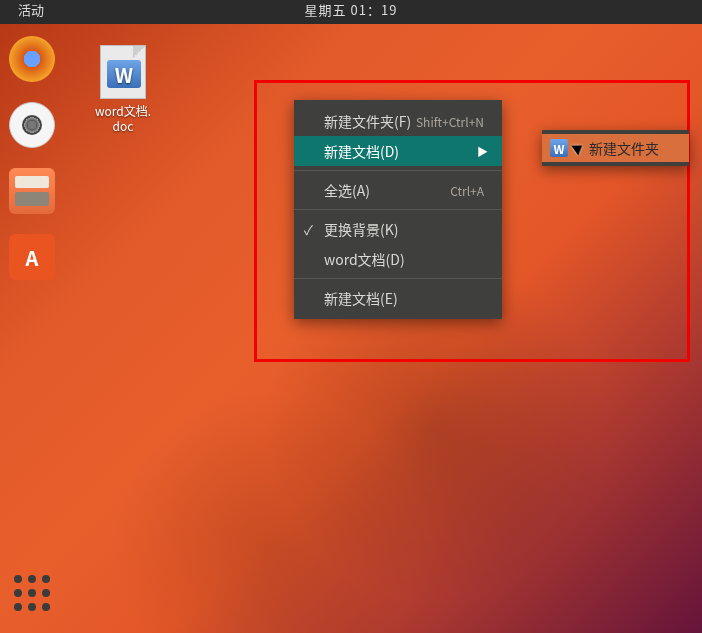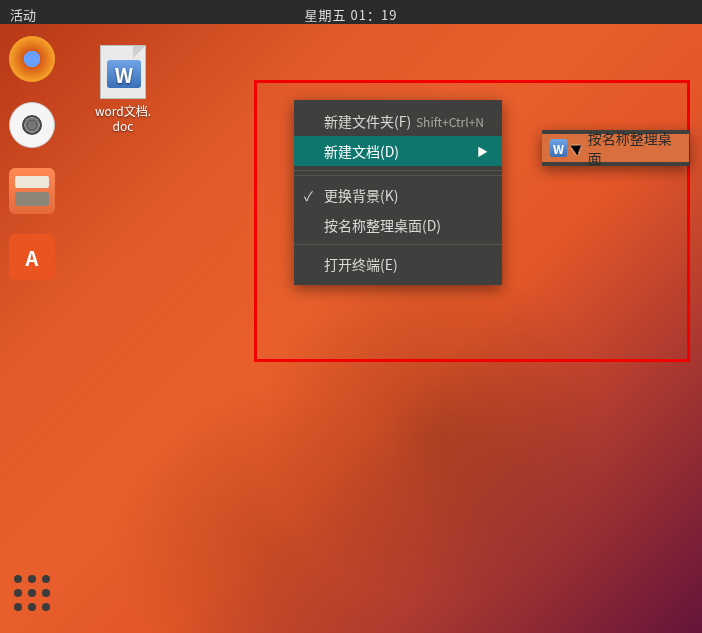--- a/index.html
+++ b/index.html
@@ -9,21 +9,21 @@
     width: 702px; height: 633px;
     background:
       radial-gradient(circle at 62% 68%, rgba(0,0,0,0.18) 0%, rgba(0,0,0,0.00) 28%) ,
       radial-gradient(circle at 38% 86%, rgba(0,0,0,0.12) 0%, rgba(0,0,0,0.00) 22%) ,
       linear-gradient(135deg, #b33615 0%, #e25a2a 28%, #e85f2c 45%, #e35628 60%, #65143a 100%);
   }
   
   .topbar {
     position: absolute; left:0; top:0; width:100%; height:24px;
     background: #2b2b2b; color:#dcdcdc; font-size:13px;
-    display:flex; align-items:flex-end;
+    display:flex; align-items:flex-start;padding-left:8px;
   }
   .topbar .activities { padding-left:10px; }
   .topbar .clock { position:absolute; left:50%; transform:translateX(-50%); letter-spacing:1px;}
   
   .dock { position:absolute; left:9px; top:36px; width:52px; display:flex; flex-direction:column; gap:20px; }
   .dock-item { width:46px; height:46px; border-radius:8px; display:flex; align-items:center; justify-content:center; }
   .dock-firefox { background: radial-gradient(circle at 50% 50%, #6aa0ff 25%, #d65a15 26%, #f6a32a 70%); border-radius:50%; }
   .dock-music { background:#f5f5f5; border-radius:50%; border:1px solid #c8c8c8; position:relative; }
   .dock-music::after{content:"";position:absolute;inset:12px;border-radius:50%;background:radial-gradient(circle,#777 30%,#555 31%,#999 55%,#444 56%);}
   .dock-files { background:linear-gradient(#ff8a55,#e46a3c); border-radius:6px; position:relative; }
@@ -99,35 +99,39 @@
   <div class="ctx">
     <div class="ctx-row">
       <span>新建文件夹(F)</span>
       <span class="short">Shift+Ctrl+N</span>
     </div>
     <div class="ctx-row hl">
       <span>新建文档(D)</span>
       <span class="arrow">▶</span>
     </div>
     <div class="ctx-sep"></div>
+    <div class="ctx-row">
+      <span>全选(A)</span>
+      <span class="short">Ctrl+A</span>
+    </div>
     <div class="ctx-sep"></div>
     <div class="ctx-row">
       <span class="check">✓</span>
       <span>更换背景(K)</span>
     </div>
     <div class="ctx-row">
-      <span>按名称整理桌面(D)</span>
+      <span>word文档(D)</span>
     </div>
     <div class="ctx-sep"></div>
     <div class="ctx-row">
-      <span>打开终端(E)</span>
+      <span>新建文档(E)</span>
     </div>
   </div>
 
   <div class="submenu">
     <div class="submenu-row">
       <div class="word-icon-small">W</div>
       <div class="cursor"></div>
-      <span>按名称整理桌面</span>
+      <span>新建文件夹</span>
     </div>
   </div>
 
 </div>
 
 </body></html>

